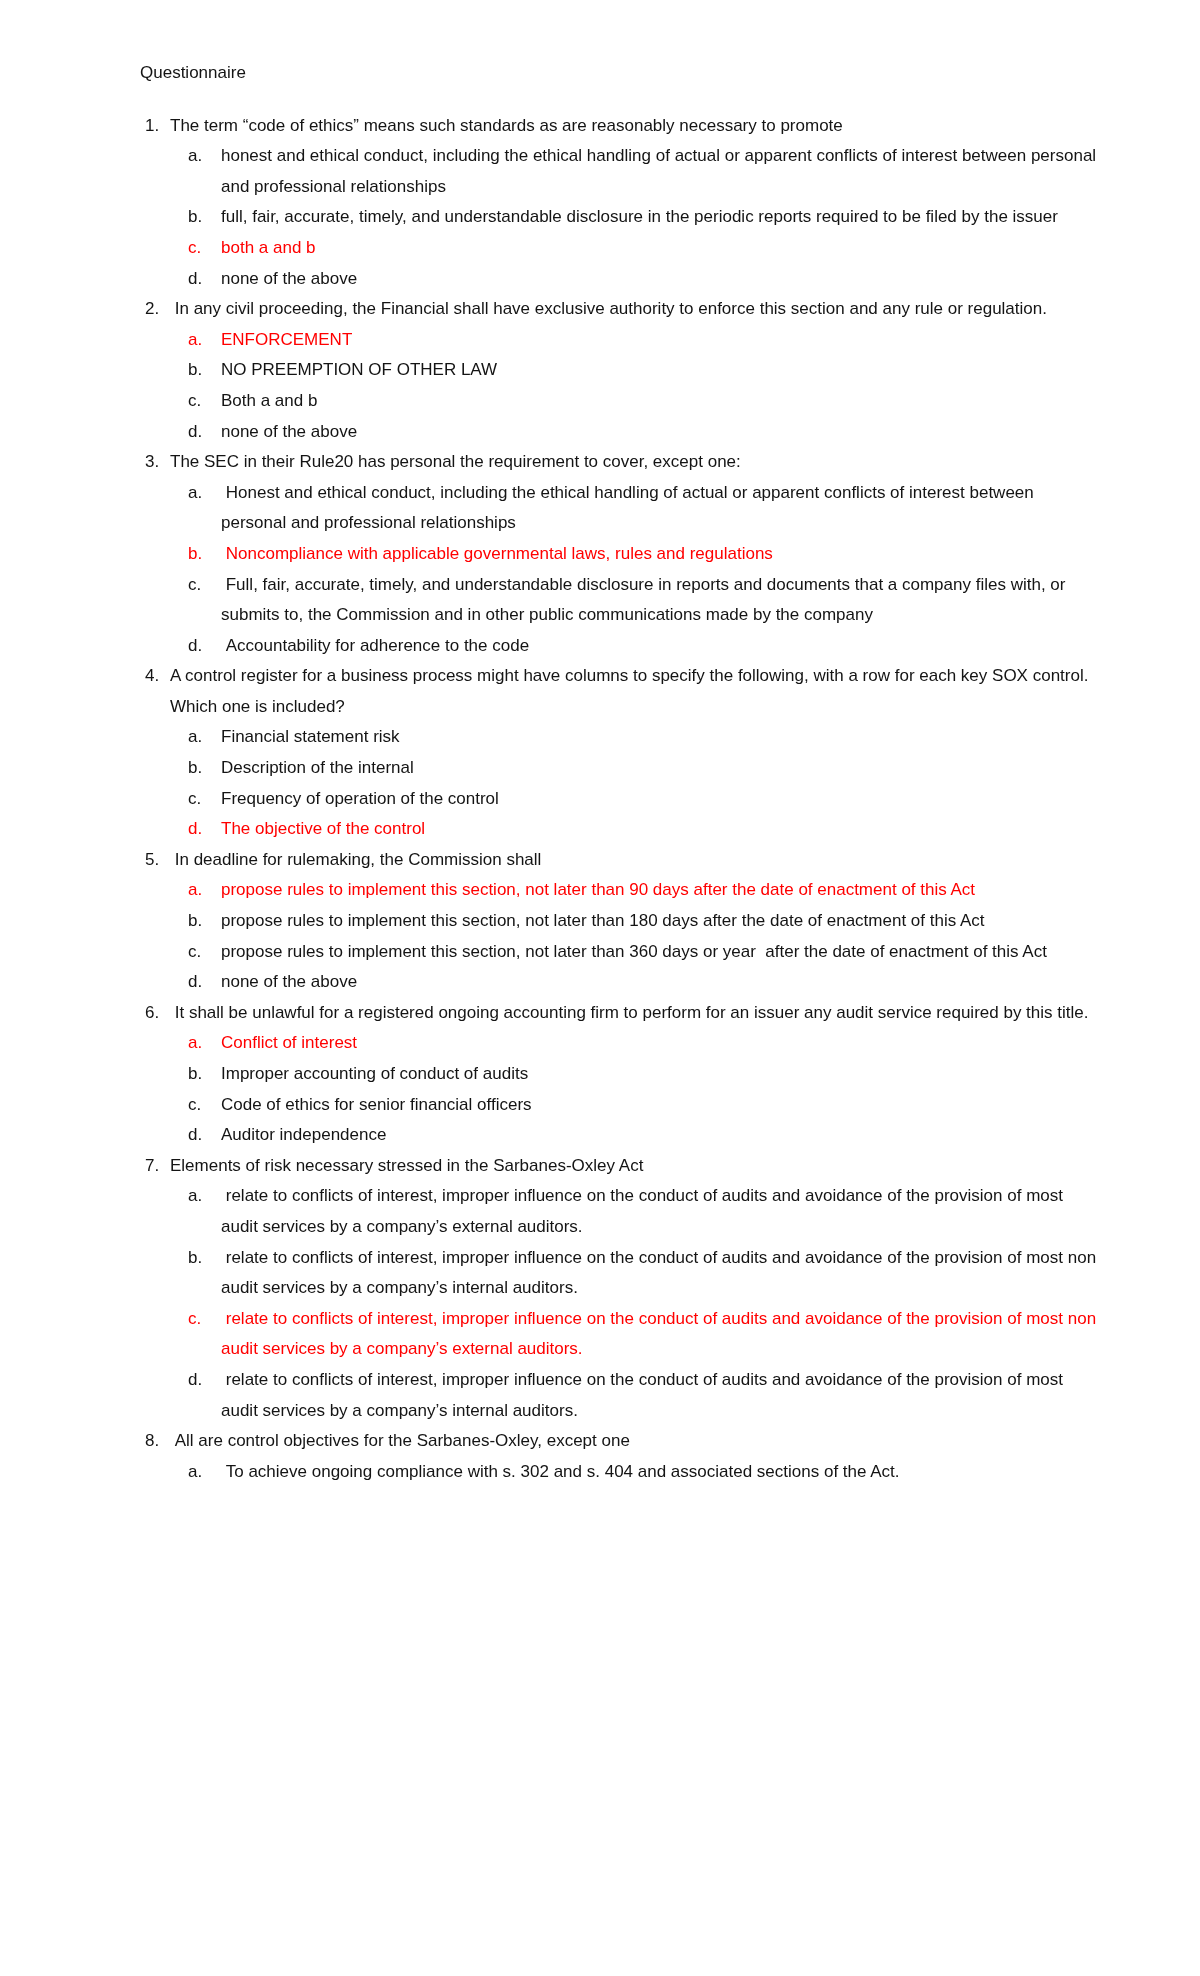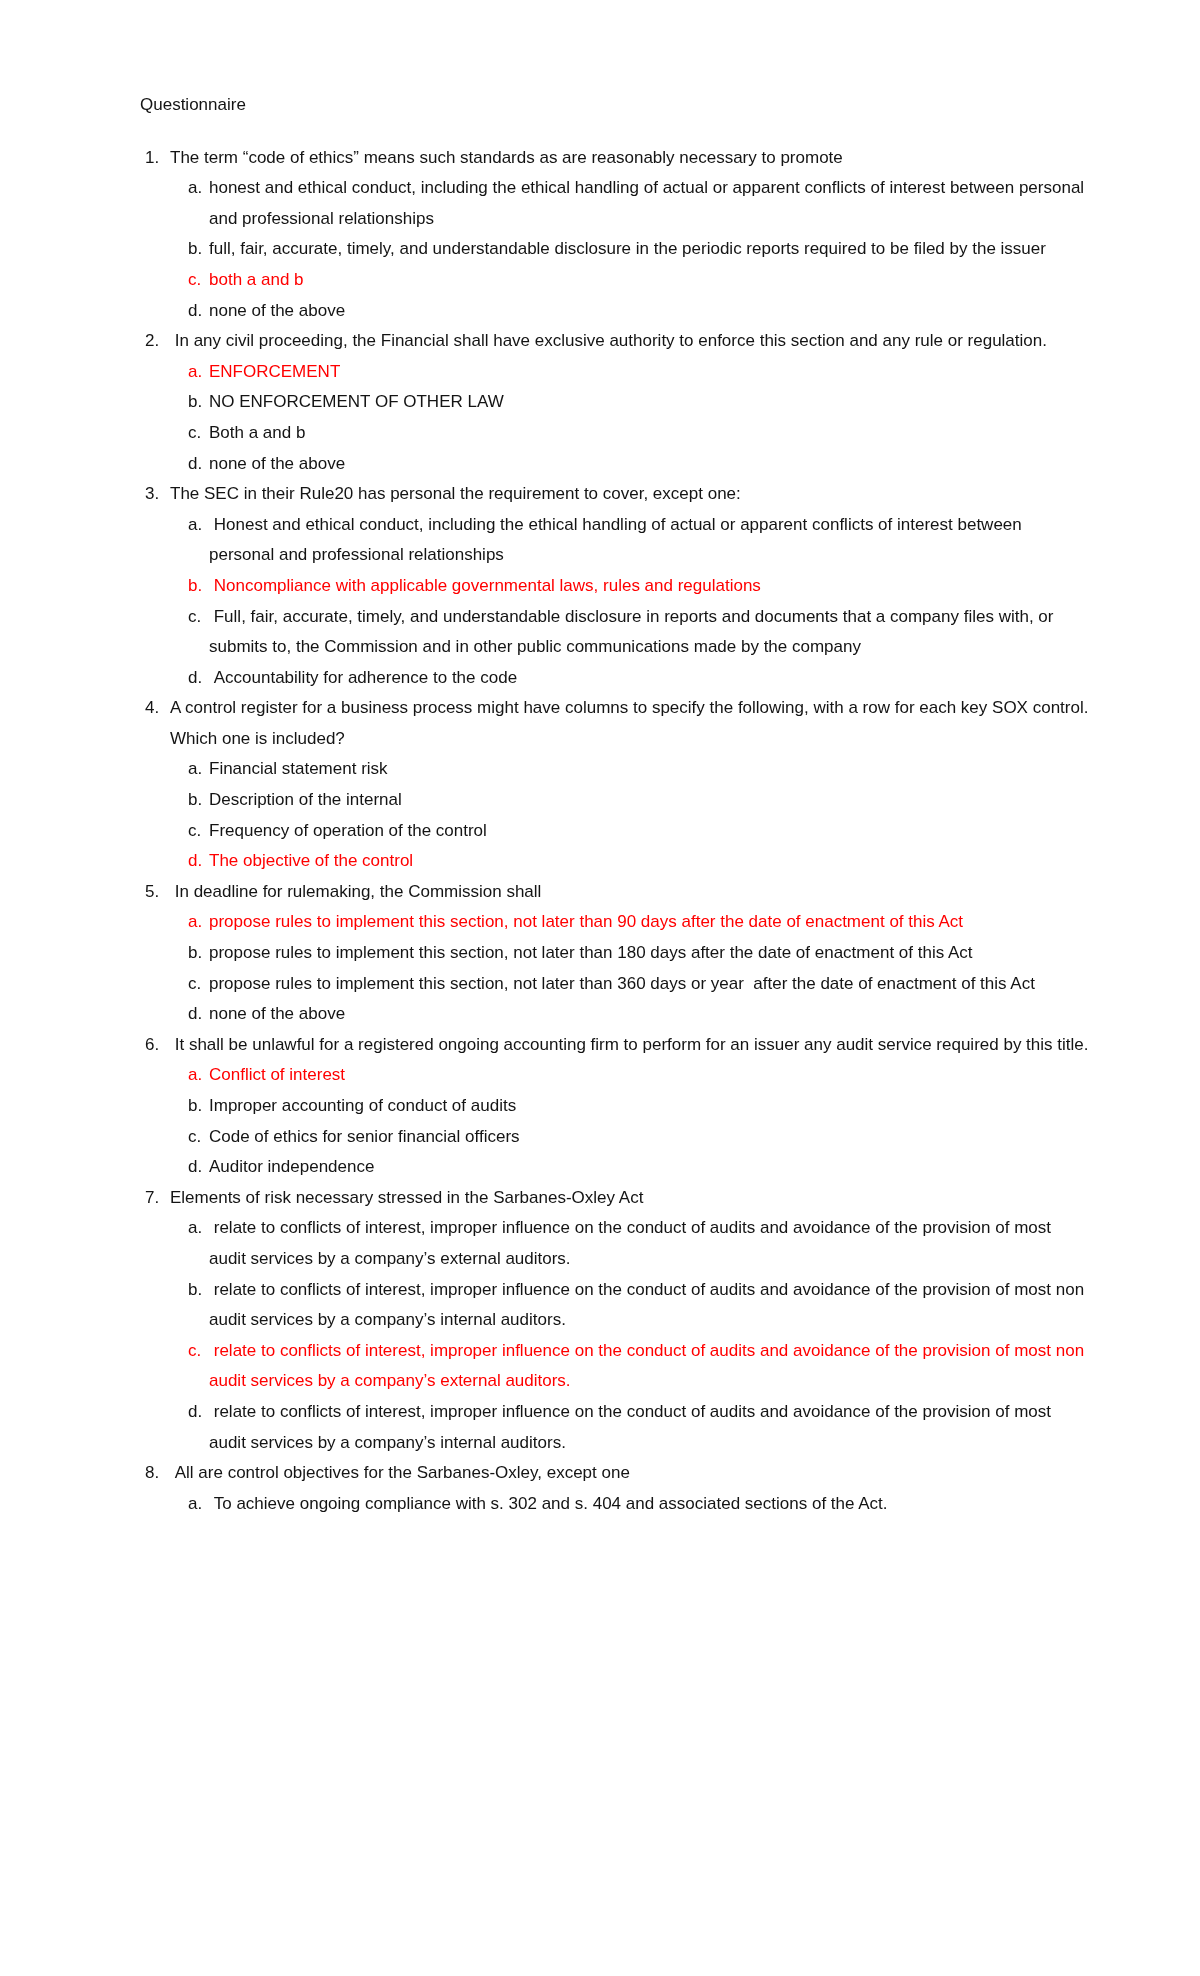--- a/index.html
+++ b/index.html
@@ -8,21 +8,21 @@
     width: 1200px;
     height: 1976px;
     overflow: hidden;
     font-family: "Liberation Sans", sans-serif;
     font-size: 17px;
     line-height: 30.6px;
     color: #141414;
     -webkit-font-smoothing: antialiased;
   }
   .doc {
-    padding: 90px 88px 0 140px;
+    padding: 58px 88px 0 140px;
   }
   .title {
     font-weight: 400;
     font-size: 17px;
     line-height: 30.6px;
     margin-bottom: 22px;
   }
   .question-item { }
   .q-head { display: flex; }
   .q-num {
@@ -39,20 +39,21 @@
     display: flex;
     margin-left: 48px;
   }
   .o-letter {
     flex: 0 0 21px;
   }
   .o-text {
     flex: 1;
     max-width: 878px;
     white-space: pre-wrap;
+    margin-left: 12px;
   }
   .highlighted { color: var(--answer-red, #ff0000); }
 </style>
 </head>
 <body style="color: rgb(20, 20, 20); background: rgb(255, 255, 255);">
 
 <div class="doc">
   <h1 class="title">Questionnaire</h1>
   <div id="question-list">
   <section class="question-item">
@@ -89,21 +90,21 @@
       <div class="q-text"> In any civil proceeding, the Financial shall have exclusive authority to enforce this section and any rule or regulation.</div>
     </div>
     <ol class="option-list">
   <li class="option highlighted">
     <span class="o-letter">a.</span>
     <div class="o-text">ENFORCEMENT</div>
   </li>
 
   <li class="option">
     <span class="o-letter">b.</span>
-    <div class="o-text">NO ENFORCEMENT OF OTHER LAW</div>
+    <div class="o-text">NO PREEMPTION OF OTHER LAW</div>
   </li>
 
   <li class="option">
     <span class="o-letter">c.</span>
     <div class="o-text">Both a and b</div>
   </li>
 
   <li class="option">
     <span class="o-letter">d.</span>
     <div class="o-text">none of the above</div>

